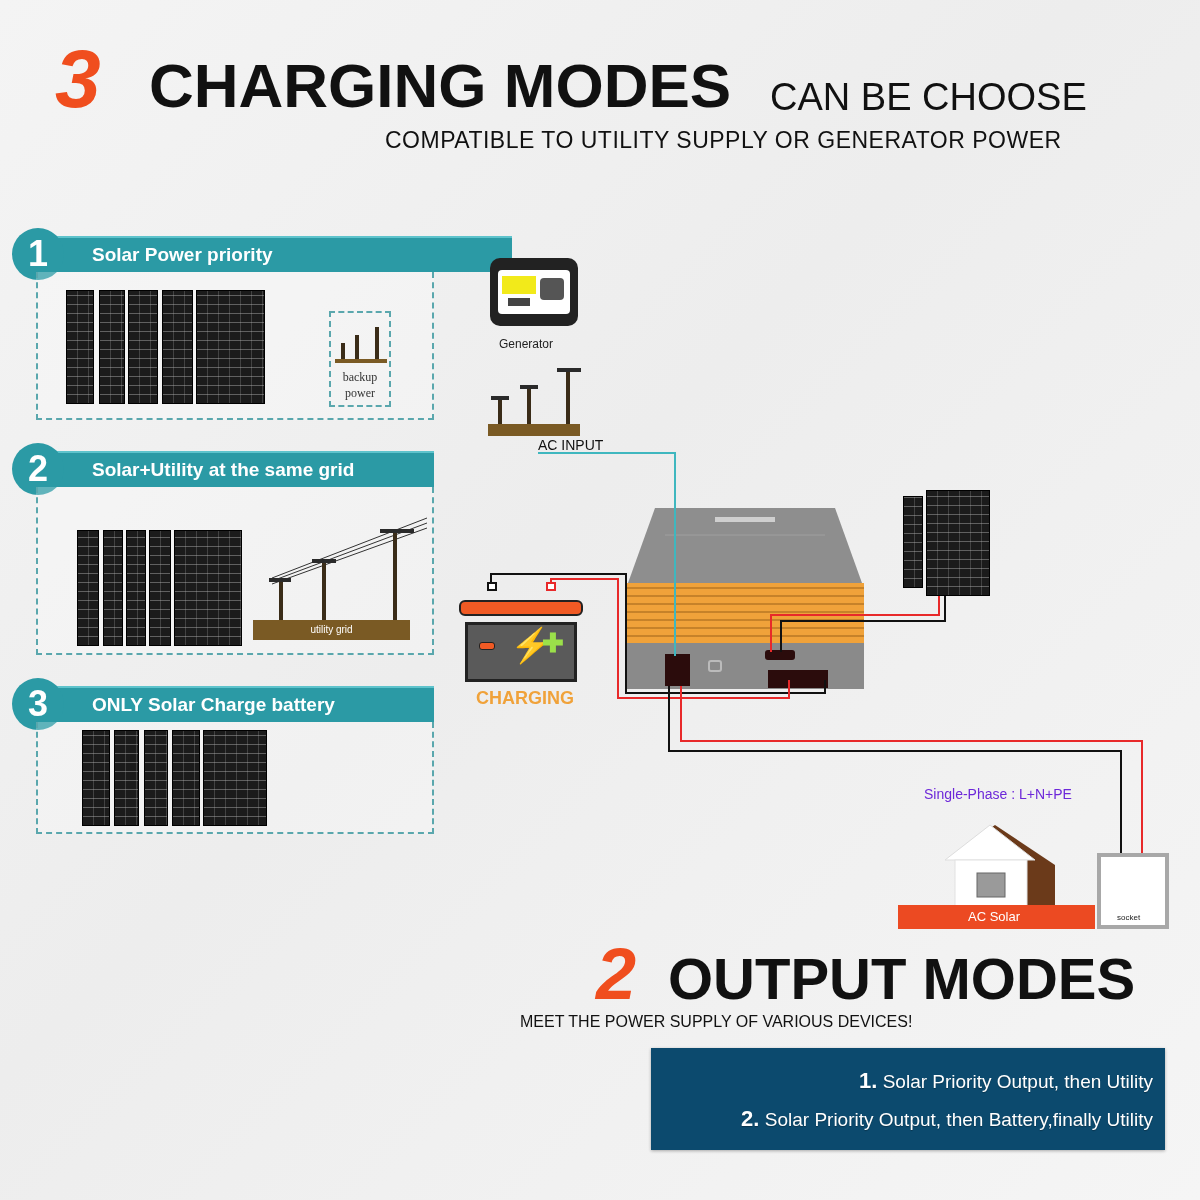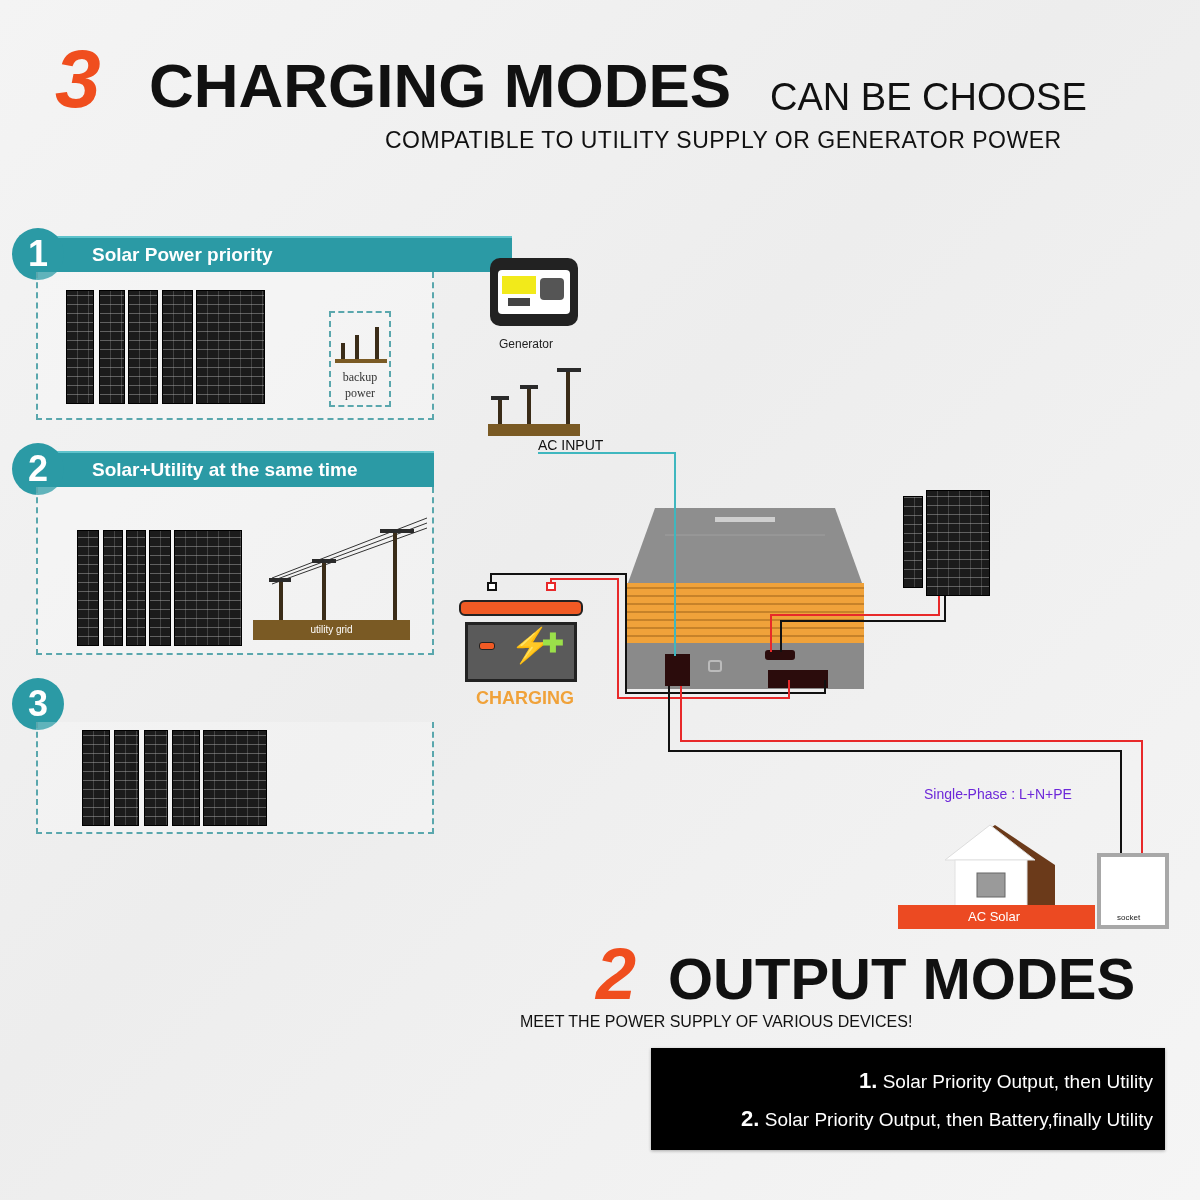--- a/index.html
+++ b/index.html
@@ -38,21 +38,21 @@
   .ground { position: absolute; background: #7a5a24; color: #fff; font-size: 10px; text-align: center; }
 
   .wire { position: absolute; }
   .w-black { background: #111; }
   .w-red { background: #e8292a; }
   .w-teal { background: #3fb7bf; }
 
   .out-num { left: 596px; top: 938px; font-size: 72px; font-weight: bold; font-style: italic; color: #f04e1e; line-height: 1; }
   .out-title { left: 668px; top: 950px; font-size: 58px; font-weight: bold; color: #111; line-height: 1; }
   .out-sub { left: 520px; top: 1014px; font-size: 16px; color: #111; line-height: 1; }
-  .out-box { left: 651px; top: 1048px; width: 514px; height: 102px; background: #000000; box-shadow: 0 1px 3px rgba(0,0,0,0.3); }
+  .out-box { left: 651px; top: 1048px; width: 514px; height: 102px; background: #0c4a6e; box-shadow: 0 1px 3px rgba(0,0,0,0.3); }
   .out-line { position: absolute; right: 12px; color: #fff; font-size: 19px; white-space: nowrap; text-shadow: 0 1px 1px rgba(0,0,0,0.3); }
   .out-line b { font-size: 22px; }
 </style>
 </head>
 <body>
 
 <div class="abs hdr-num">3</div>
 <div class="abs hdr-title">CHARGING MODES</div>
 <div class="abs hdr-title-small">CAN BE CHOOSE</div>
 <div class="abs hdr-sub">COMPATIBLE TO UTILITY SUPPLY OR GENERATOR POWER</div>
@@ -75,21 +75,21 @@
     <div class="ground" style="left:4px; top:46px; width:52px; height:4px;"></div>
     <div class="abs" style="left:0; top:56px; width:58px; text-align:center; font-size:12px; color:#333; line-height:16px;">
       <div>backup</div>
       <div>power</div>
     </div>
   </div>
 </div>
 
 <div class="abs" style="left:12px; top:443px; width:422px; height:215px;">
   <div class="abs mode-banner" style="left:24px; top:8px; width:398px;">
-    <span class="mode-title" style="left:56px;">Solar+Utility at the same time</span>
+    <span class="mode-title" style="left:56px;">Solar+Utility at the same grid</span>
   </div>
   <div class="abs mode-badge" style="left:0; top:0;">2</div>
   <div class="abs mode-box" style="left:24px; top:44px; width:398px; height:168px;"></div>
   <div class="panel" style="left:65px; top:87px; width:22px; height:116px;"></div>
   <div class="panel" style="left:91px; top:87px; width:20px; height:116px;"></div>
   <div class="panel" style="left:114px; top:87px; width:20px; height:116px;"></div>
   <div class="panel" style="left:137px; top:87px; width:22px; height:116px;"></div>
   <div class="panel" style="left:162px; top:87px; width:68px; height:116px;"></div>
 
   <div>
@@ -102,20 +102,23 @@
     <div class="pole-top" style="left:257px; top:135px; width:22px;"></div>
     <div class="pole" style="left:310px; top:118px; height:61px;"></div>
     <div class="pole-top" style="left:300px; top:116px; width:24px;"></div>
     <div class="pole" style="left:381px; top:88px; height:91px;"></div>
     <div class="pole-top" style="left:368px; top:86px; width:34px;"></div>
     <div class="ground" style="left:241px; top:177px; width:157px; height:20px; line-height:20px;">utility grid</div>
   </div>
 </div>
 
 <div class="abs" style="left:12px; top:678px; width:422px; height:160px;">
+  <div class="abs mode-banner" style="left:24px; top:8px; width:398px;">
+    <span class="mode-title" style="left:56px;">ONLY Solar Charge battery</span>
+  </div>
   <div class="abs mode-badge" style="left:0; top:0;">3</div>
   <div class="abs mode-box" style="left:24px; top:44px; width:398px; height:112px;"></div>
   <div class="panel" style="left:70px; top:52px; width:28px; height:96px;"></div>
   <div class="panel" style="left:102px; top:52px; width:25px; height:96px;"></div>
   <div class="panel" style="left:132px; top:52px; width:24px; height:96px;"></div>
   <div class="panel" style="left:160px; top:52px; width:28px; height:96px;"></div>
   <div class="panel" style="left:191px; top:52px; width:64px; height:96px;"></div>
 </div>
 
 <div class="abs" style="left:490px; top:258px; width:88px; height:68px; background:#222; border-radius:10px;">

